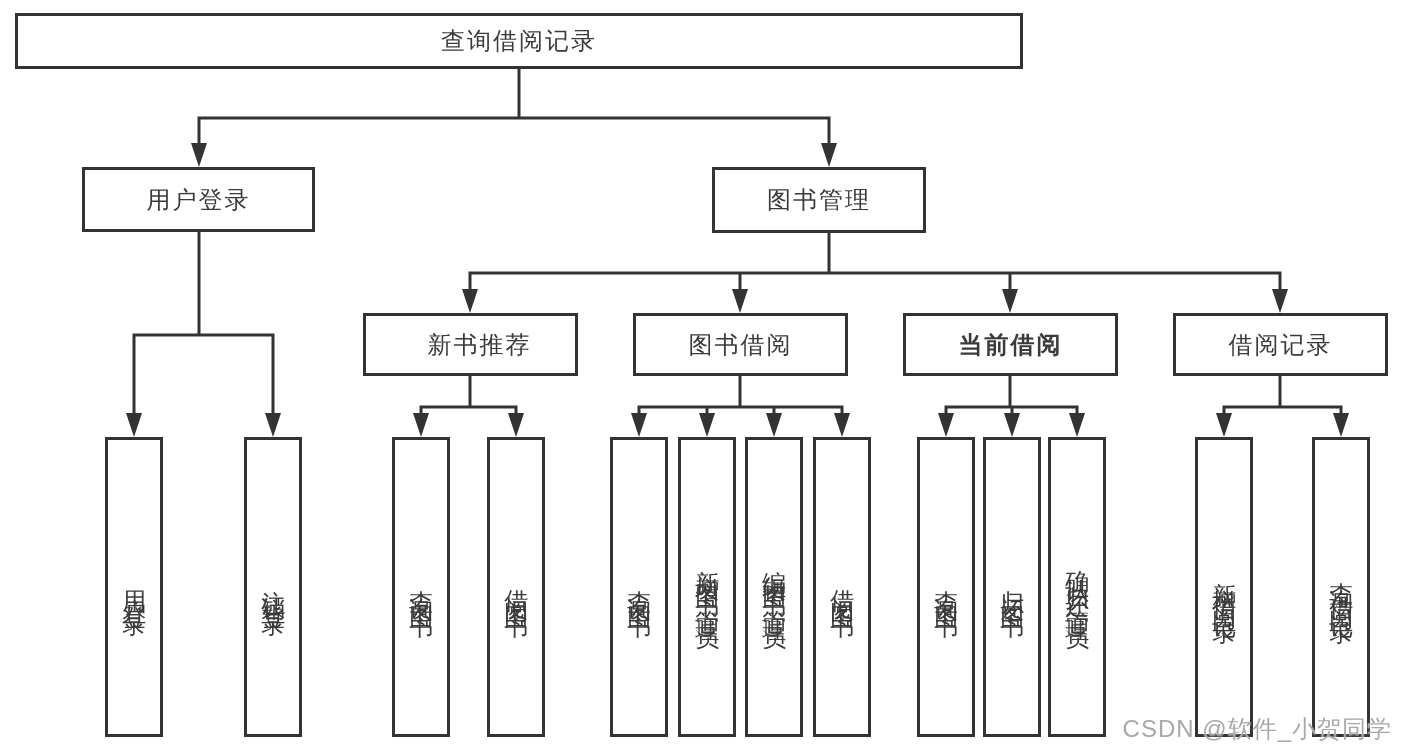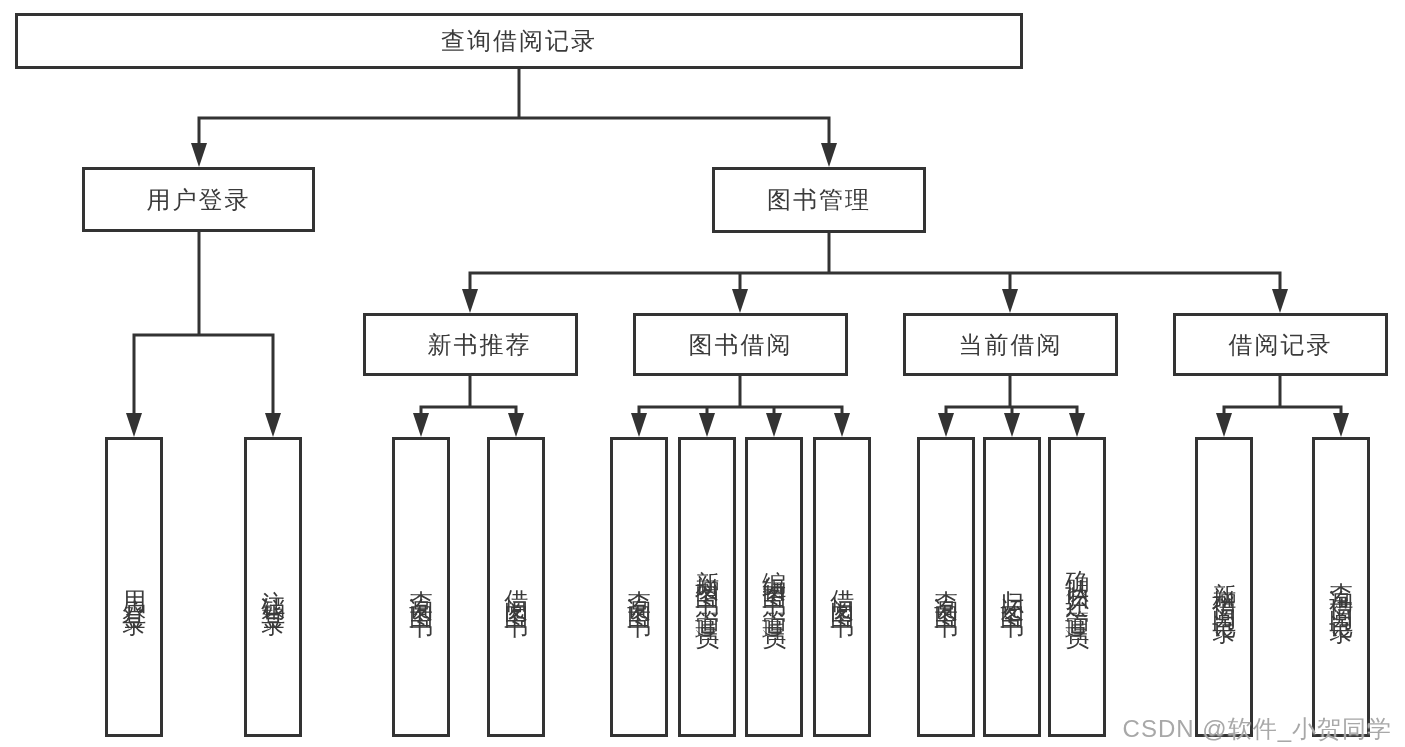--- a/index.html
+++ b/index.html
@@ -85,21 +85,21 @@
     <polygon points="1333,413 1349,413 1341,437"></polygon>
   </svg>
 
   <div class="box" style="left:15px;top:13px;width:1008px;height:56px;">查询借阅记录</div>
 
   <div class="box" style="left:82px;top:167px;width:233px;height:65px;">用户登录</div>
   <div class="box" style="left:712px;top:167px;width:214px;height:66px;">图书管理</div>
 
   <div class="box l3" style="left:363px;padding-left:18px;">新书推荐</div>
   <div class="box l3" style="left:633px;">图书借阅</div>
-  <div class="box l3" style="left:903px;">当前借阅</div>
+  <div class="box l3" style="left:903px;font-weight:bold;">当前借阅</div>
   <div class="box l3" style="left:1173px;">借阅记录</div>
 
   <div class="leaf" style="left:105px;">
     <span class="vtext">用户登录</span>
   </div>
   <div class="leaf" style="left:244px;">
     <span class="vtext">注销登录</span>
   </div>
 
   <div class="leaf" style="left:392px;">

